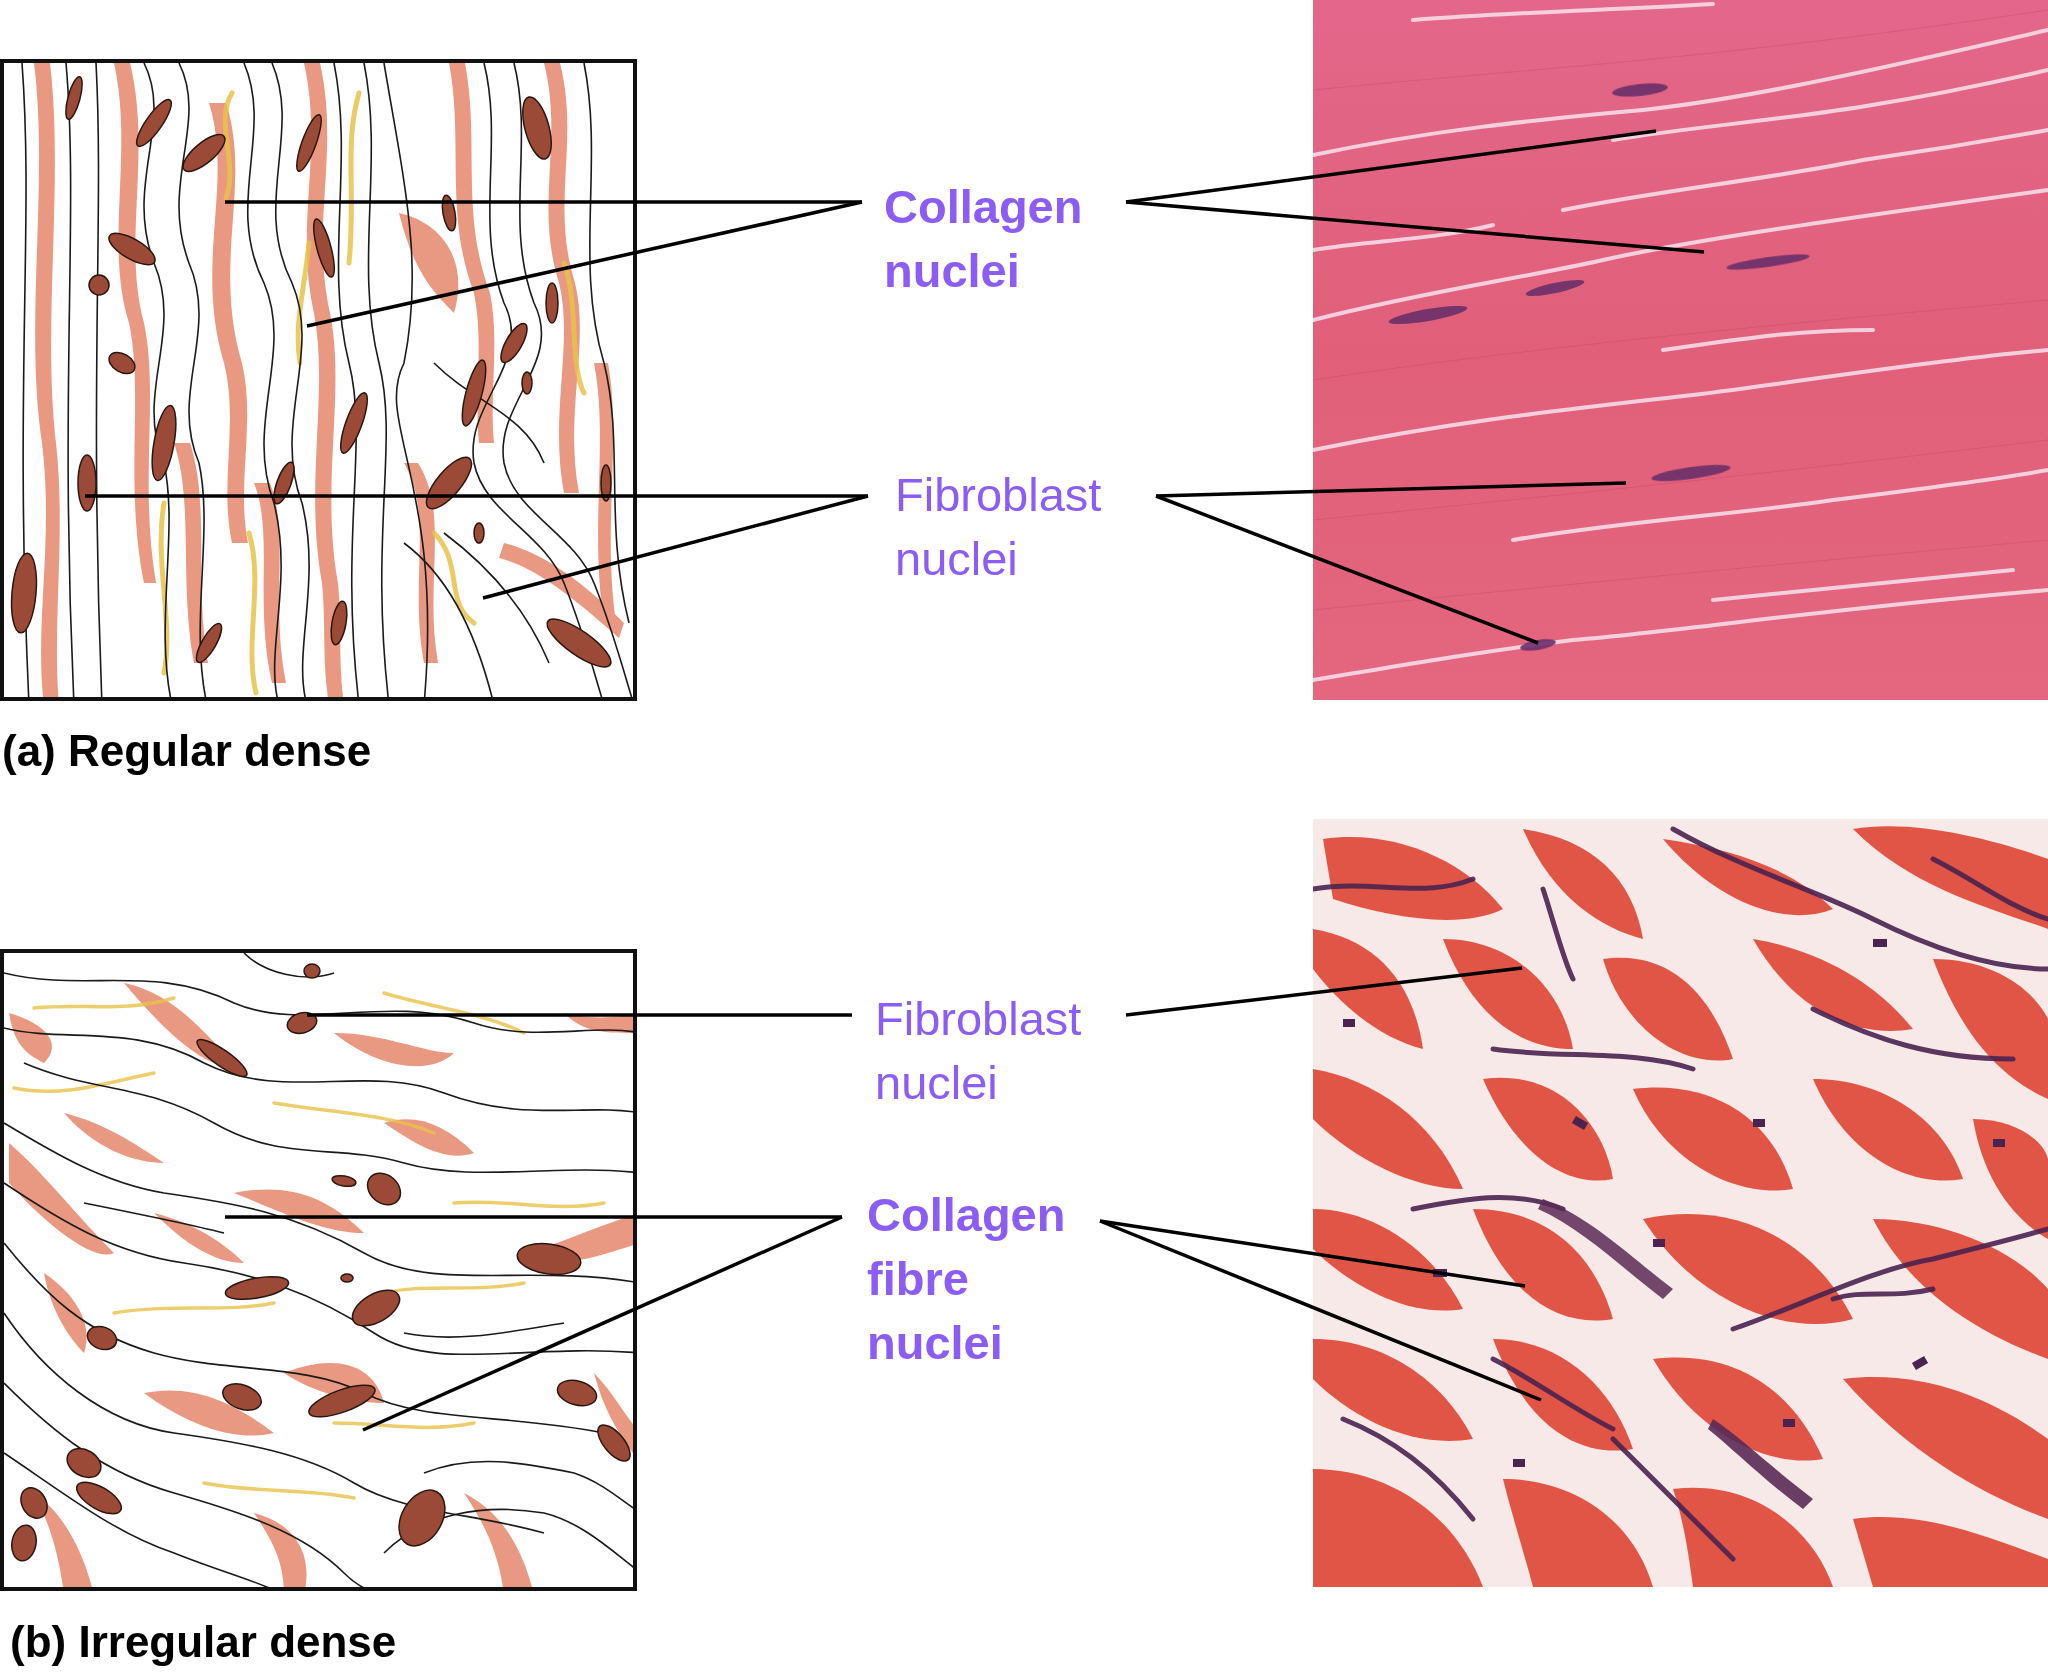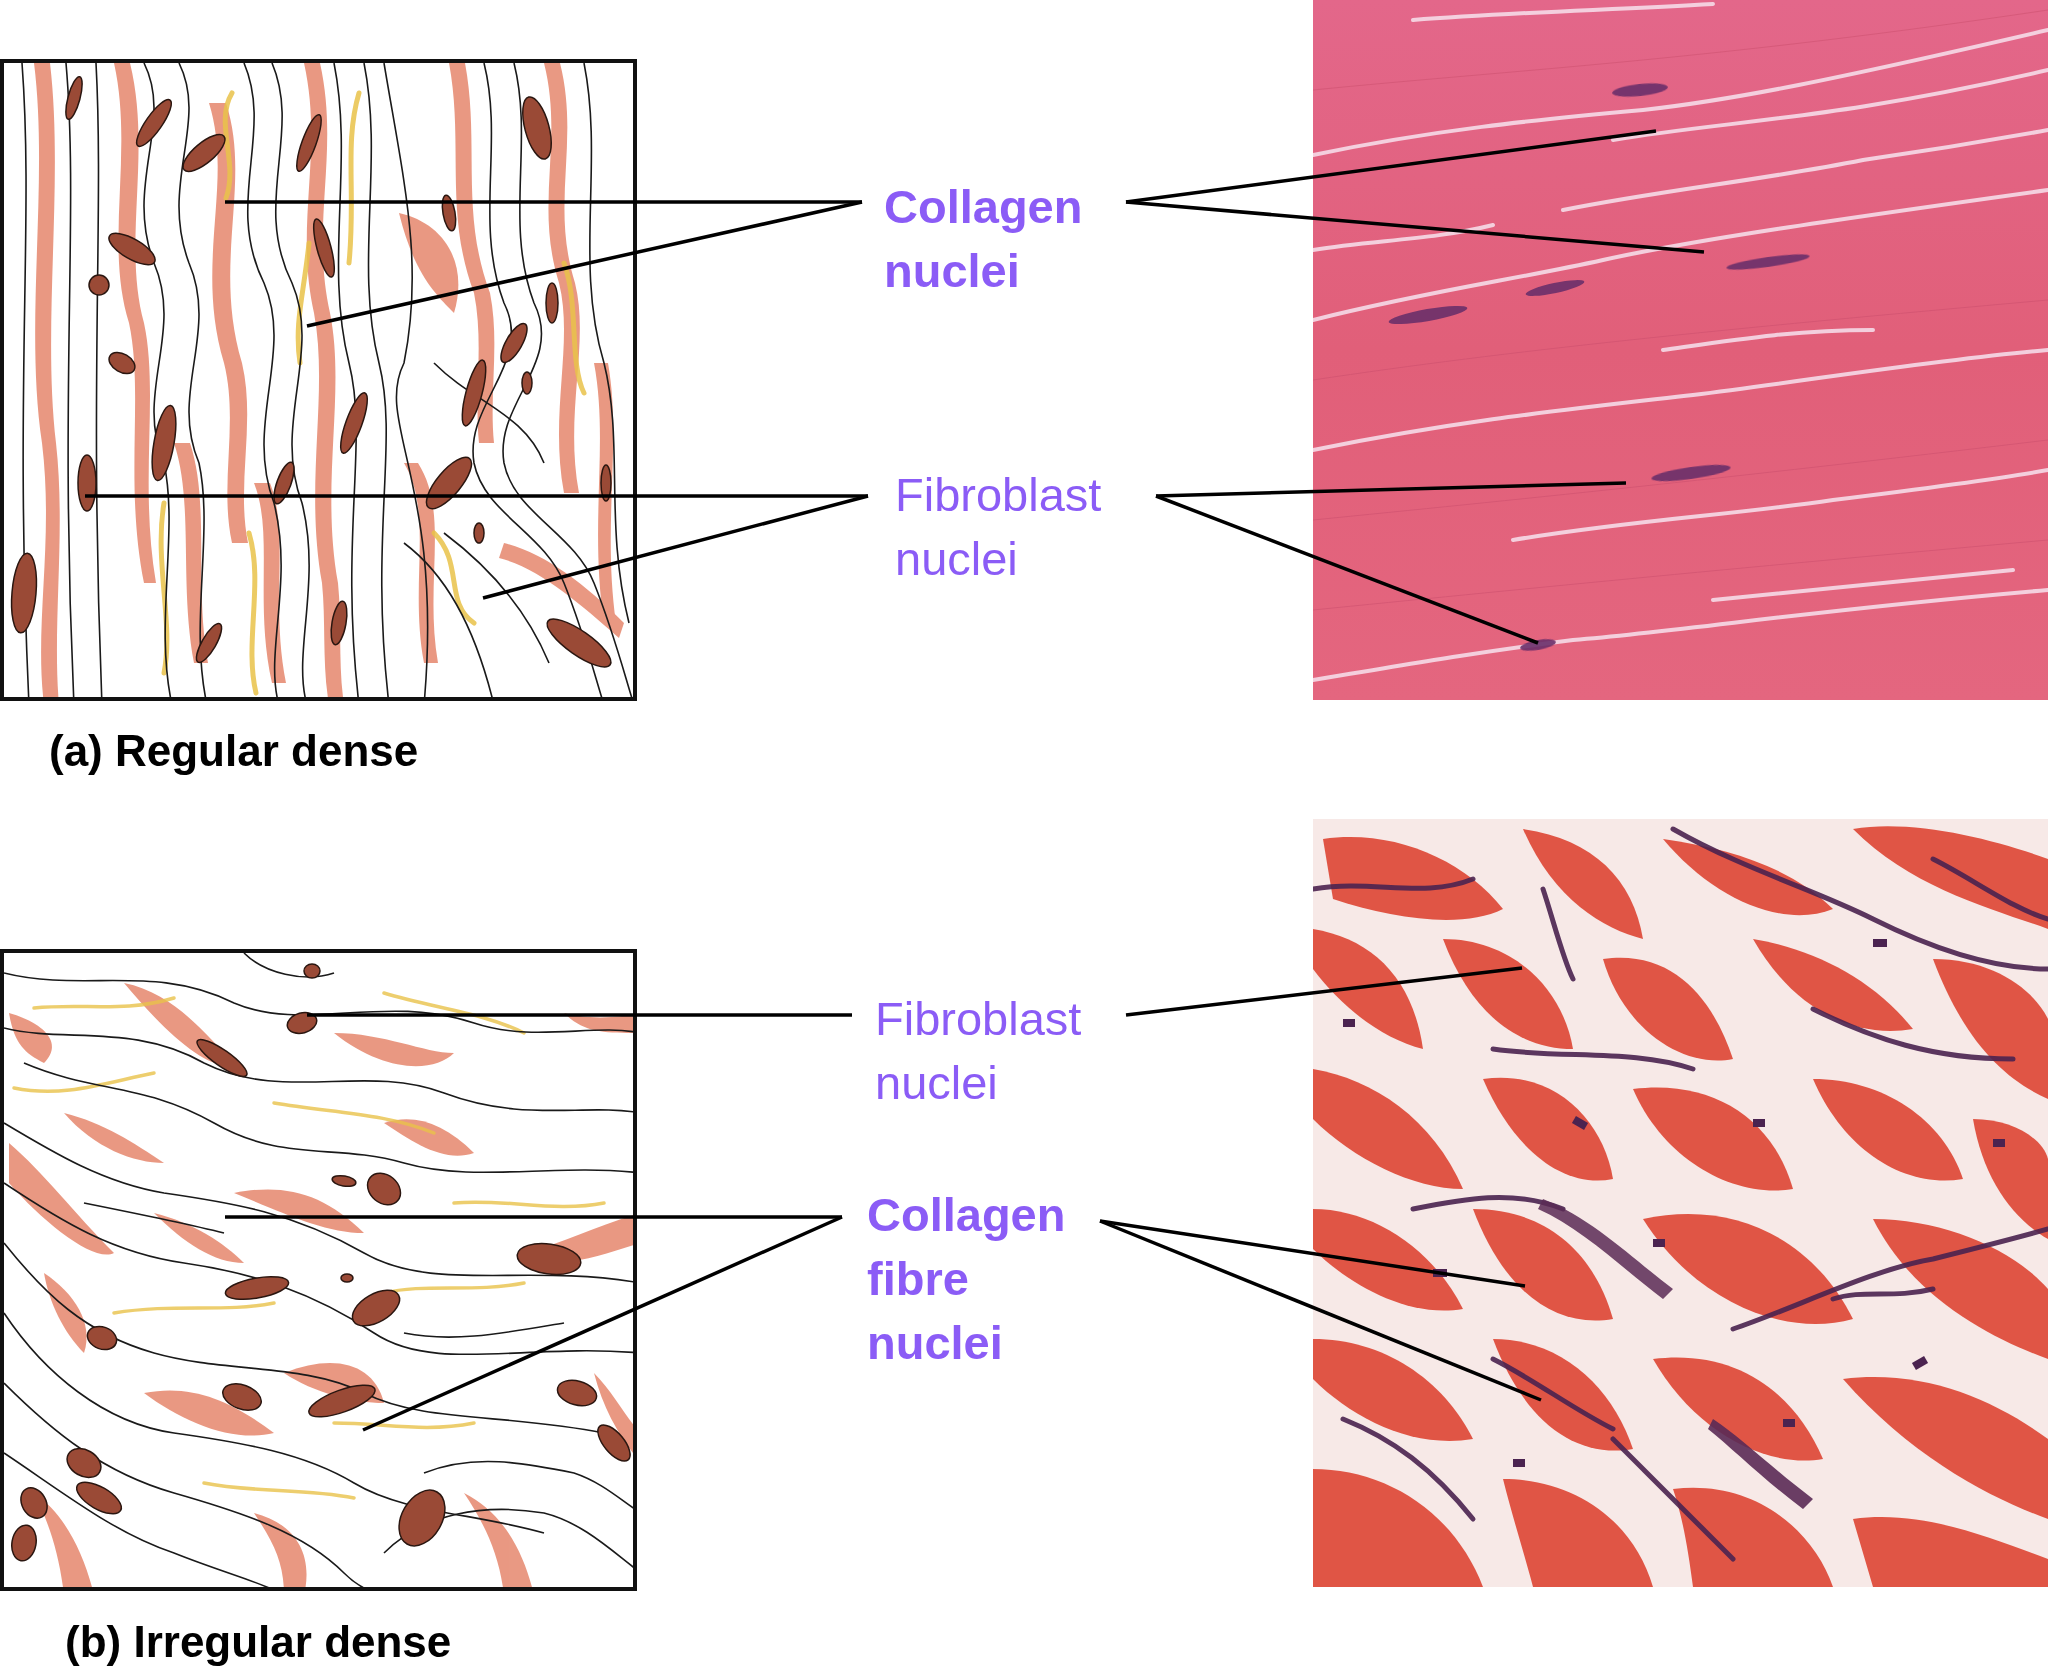--- a/index.html
+++ b/index.html
@@ -2,21 +2,21 @@
 <html><head>
 <meta charset="utf-8">
 <style>
   html,body{margin:0;padding:0;background:#ffffff;}
   body{width:2048px;height:1680px;position:relative;overflow:hidden;font-family:"Liberation Sans",sans-serif;}
   .panel{position:absolute;}
   .box{position:absolute;border:4px solid #111;box-sizing:border-box;background:#fff;overflow:hidden;}
   .micro{position:absolute;overflow:hidden;}
   .label{position:absolute;color:#8b5cf6;font-size:47px;line-height:64px;white-space:nowrap;}
   .label.bold{font-weight:bold;}
-  .caption{position:absolute;font-weight:bold;font-size:44px;color:#000;white-space:nowrap;margin-left:47px;}
+  .caption{position:absolute;font-weight:bold;font-size:44px;color:#000;white-space:nowrap;}
   svg.overlay{position:absolute;left:0;top:0;width:2048px;height:1680px;pointer-events:none;}
 </style>
 </head>
 <body>
 
 <div class="panel">
 
   <div class="box" style="left:0;top:59px;width:637px;height:642px;">
     <svg width="637" height="642" viewBox="0 0 637 642">
 
@@ -214,21 +214,21 @@
         <ellipse cx="80" cy="510" rx="18" ry="13" transform="rotate(30 80 510)"></ellipse>
         <ellipse cx="95" cy="545" rx="25" ry="11" transform="rotate(30 95 545)"></ellipse>
         <ellipse cx="30" cy="550" rx="12" ry="16" transform="rotate(-30 30 550)"></ellipse>
         <ellipse cx="20" cy="590" rx="12" ry="18" transform="rotate(10 20 590)"></ellipse>
         <ellipse cx="418" cy="565" rx="20" ry="30" transform="rotate(30 418 565)"></ellipse>
         <ellipse cx="343" cy="325" rx="6" ry="4"></ellipse>
       </g>
     </svg>
   </div>
 
-  <div class="caption" style="left:18px;top:1617px;">(b) Irregular dense</div>
+  <div class="caption" style="left:10px;top:1617px;">(b) Irregular dense</div>
 
   <div class="label" style="left:875px;top:987px;">
     <div>Fibroblast</div>
     <div>nuclei</div>
   </div>
 
   <div class="label bold" style="left:867px;top:1183px;">
     <div>Collagen</div>
     <div>fibre</div>
     <div>nuclei</div>

